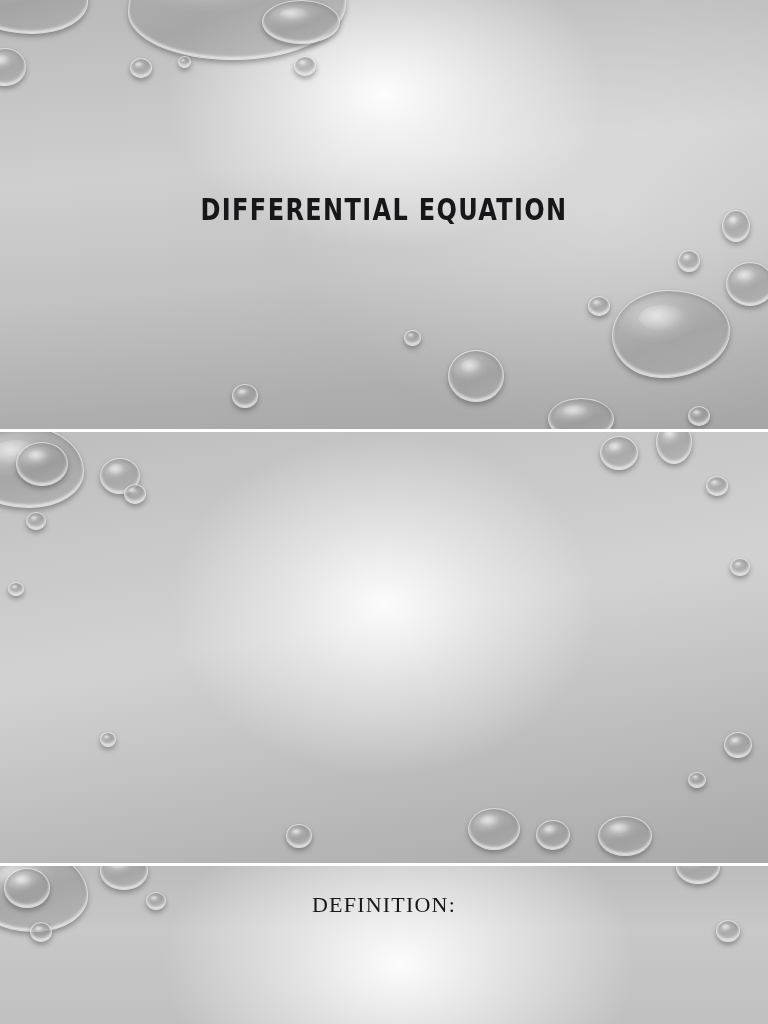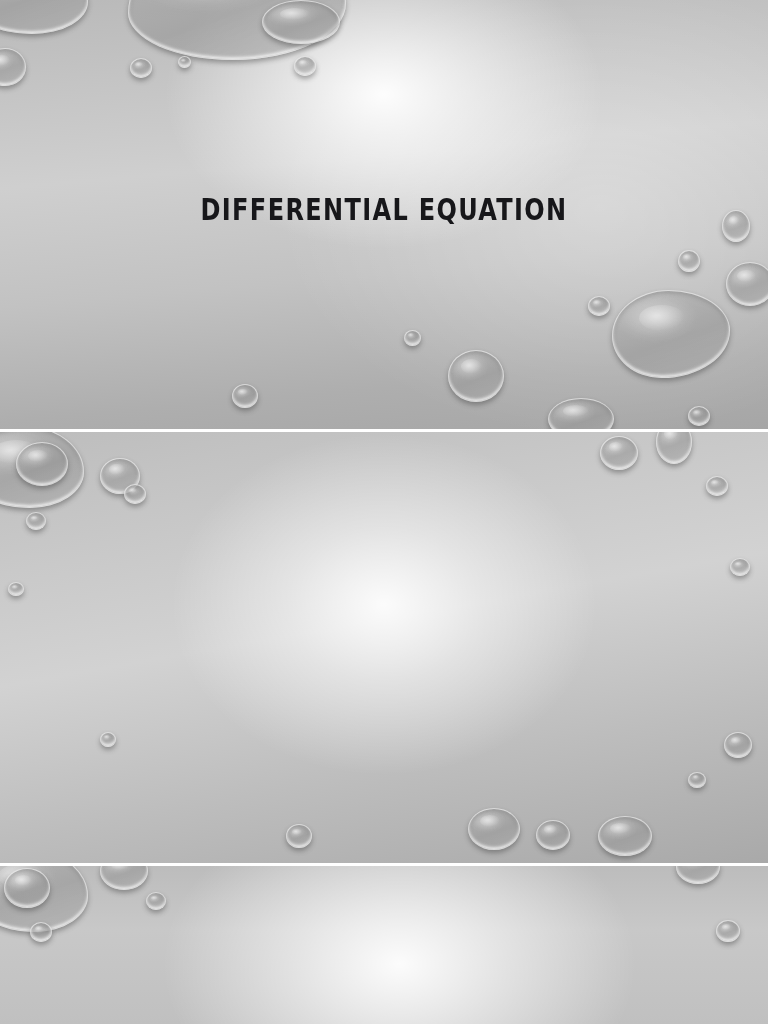--- a/index.html
+++ b/index.html
@@ -161,16 +161,17 @@
     <div class="drops">
       <div class="drop" style="left:-28px;top:-16px;width:116px;height:82px;border-radius:50% 50% 46% 54%/54% 56% 44% 46%;"></div>
       <div class="drop" style="left:4px;top:2px;width:46px;height:40px;border-radius:50%;"></div>
       <div class="drop" style="left:100px;top:-14px;width:48px;height:38px;border-radius:50%;"></div>
       <div class="drop" style="left:146px;top:26px;width:20px;height:18px;border-radius:50%;"></div>
       <div class="drop" style="left:676px;top:-16px;width:44px;height:34px;border-radius:50%;"></div>
       <div class="drop" style="left:716px;top:54px;width:24px;height:22px;border-radius:50%;"></div>
       <div class="drop" style="left:30px;top:56px;width:22px;height:20px;border-radius:50%;"></div>
     </div>
 
+    <h2 class="subhead" style="top:26px;">DEFINITION:</h2>
   </section>
 
 
 </div>
 
 </body></html>

